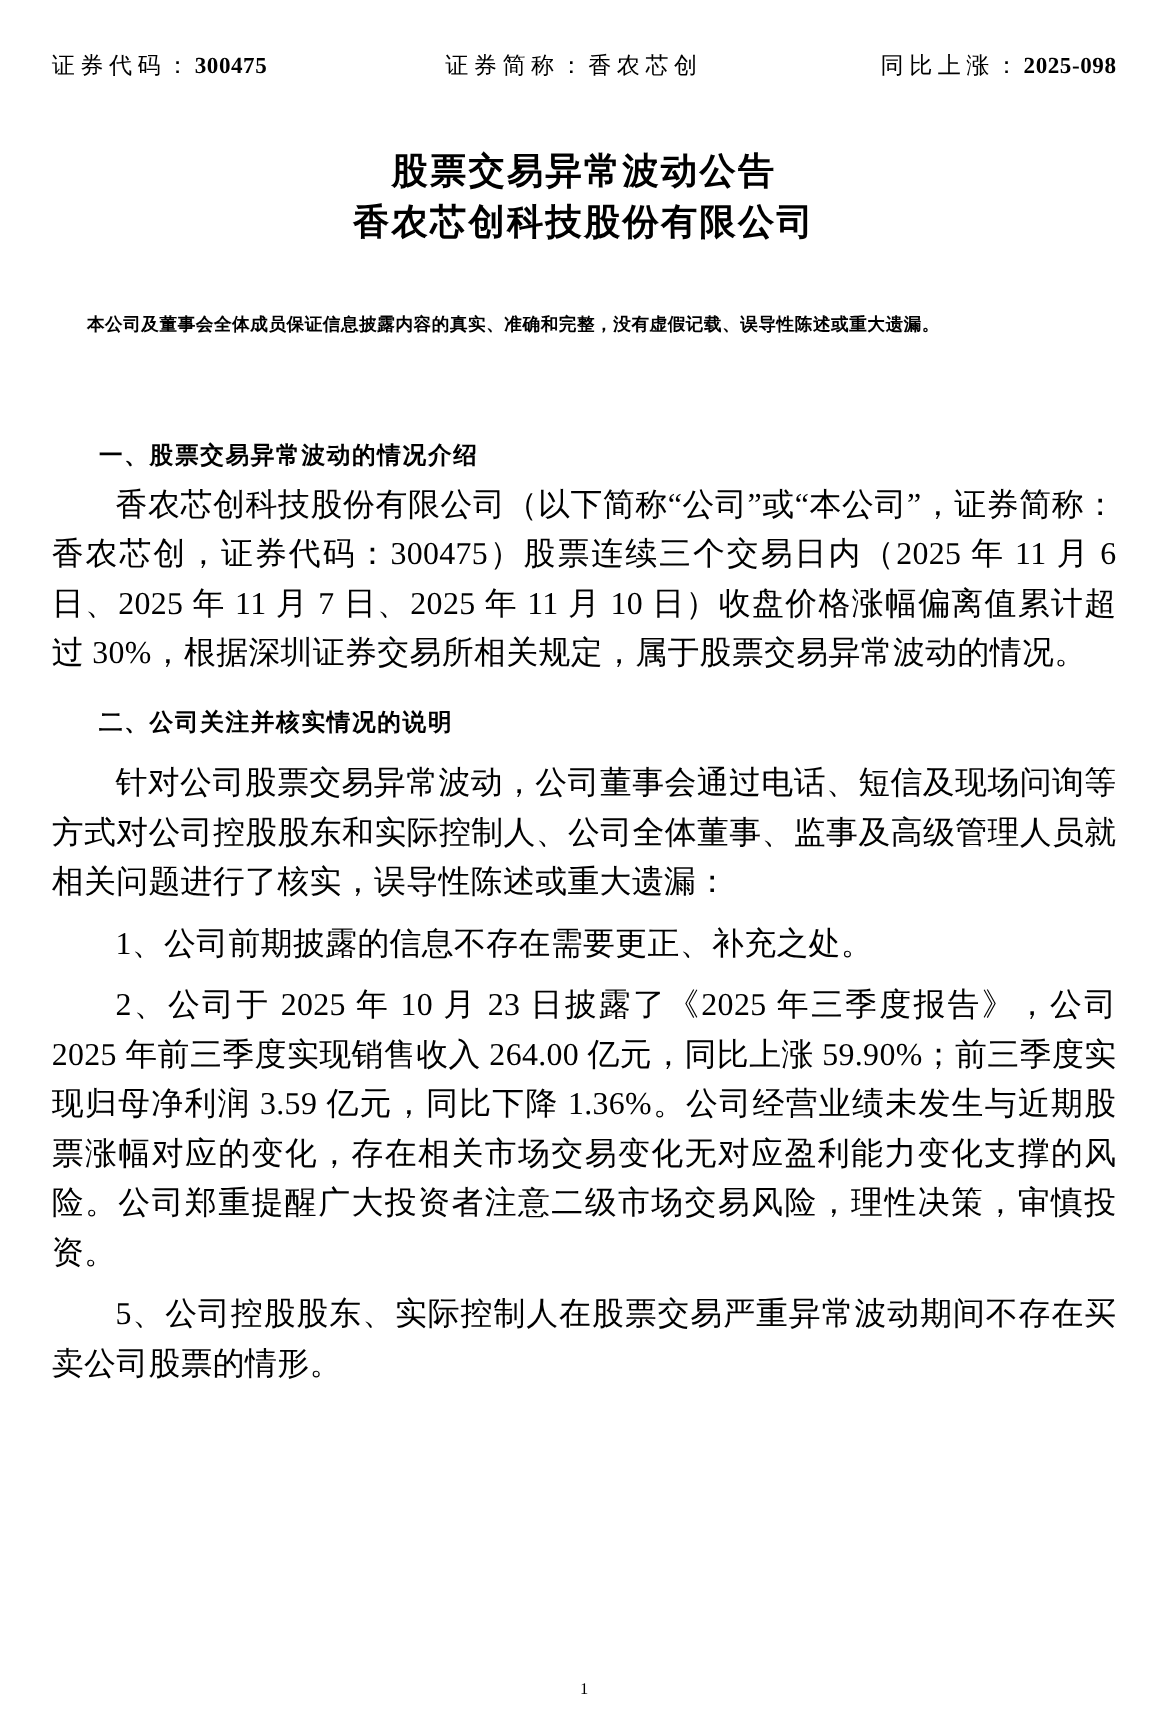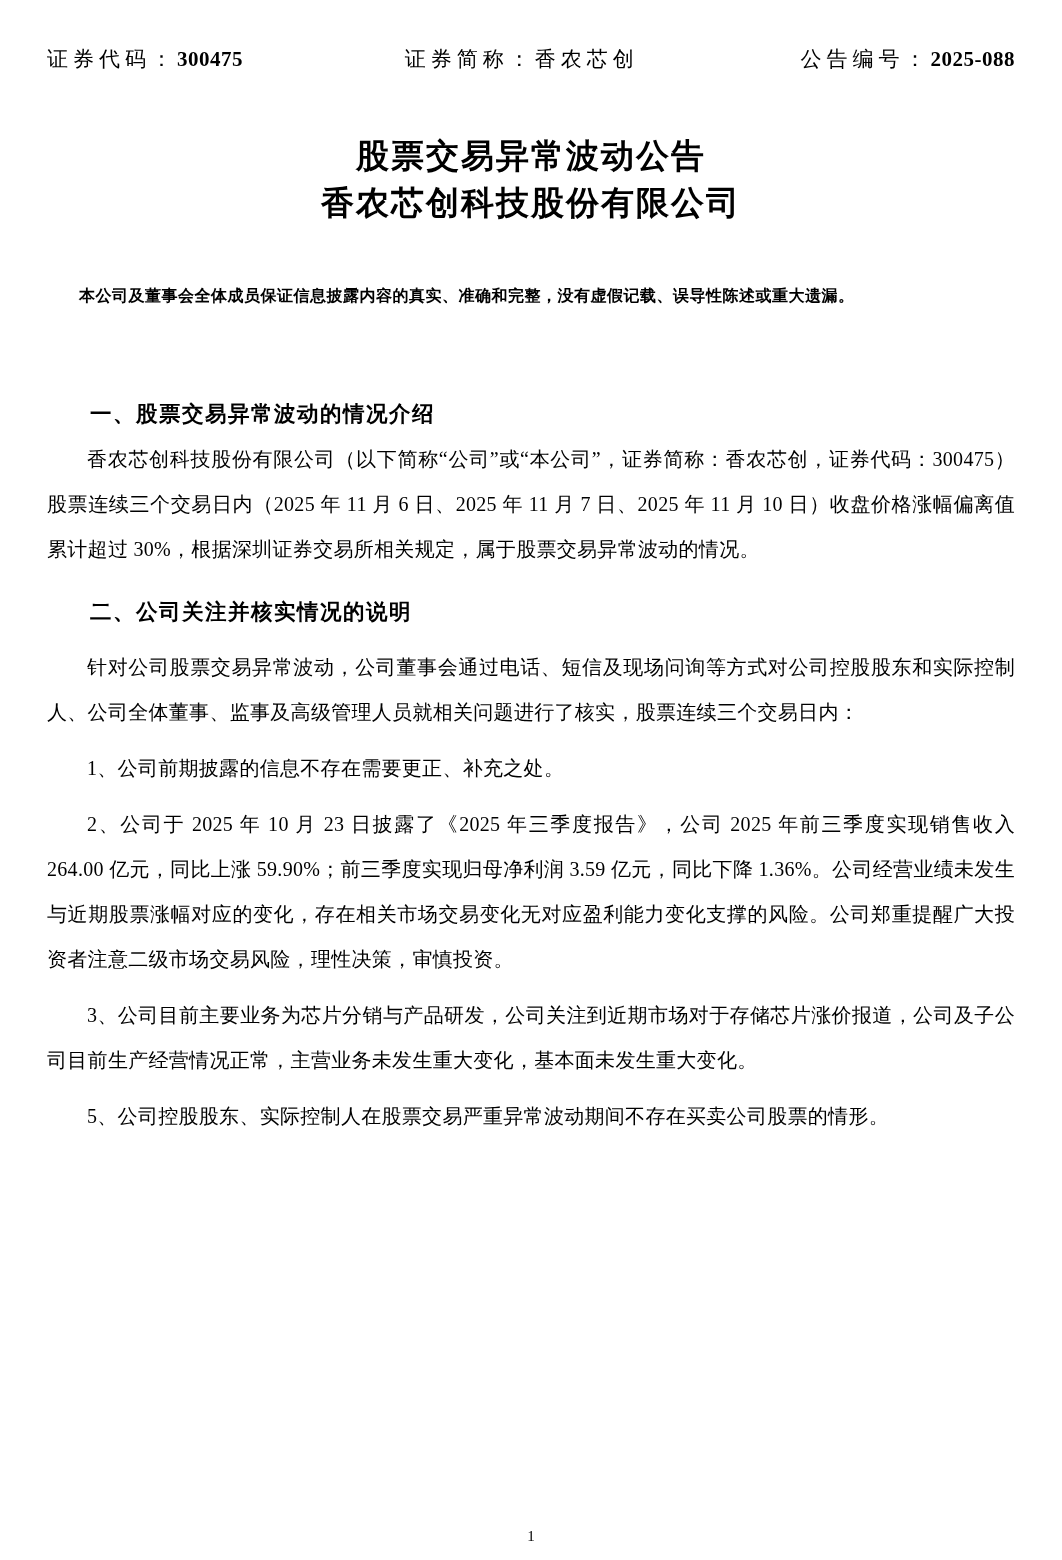--- a/index.html
+++ b/index.html
@@ -54,21 +54,21 @@
     font-size: 21.5px;
     font-weight: bold;
     line-height: 45px;
     text-indent: 2em;
     letter-spacing: 1.5px;
   }
   .sec1-heading { margin-top: 76px; font-family: Liberation Serif, serif; }
   .sec2-heading { margin-top: 18px; }
   .para {
     margin: 0;
-    font-size: 20px;
+    font-size: 29px;
     line-height: 45px;
     text-indent: 2em;
     text-align: justify;
     letter-spacing: 0.3px;
   }
   .para.intro { margin-top: 10px; }
   .para.item { margin-top: 11px; }
   .page-number {
     position: absolute;
     left: 0;
@@ -85,36 +85,35 @@
 <div class="page">
 
   <div class="doc-header">
     <div class="cell">
       <span class="label">证券代码：</span><span class="value">300475</span>
     </div>
     <div class="cell">
       <span class="label">证券简称：</span><span class="label">香农芯创</span>
     </div>
     <div class="cell">
-      <span class="label">公告编号：</span><span class="value">2025-088</span>
+      <span class="label">同比上涨：</span><span class="value">2025-098</span>
     </div>
   </div>
 
   <div class="doc-title">
     <div>股票交易异常波动公告</div>
     <div>香农芯创科技股份有限公司</div>
   </div>
 
   <p class="disclaimer">本公司及董事会全体成员保证信息披露内容的真实、准确和完整，没有虚假记载、误导性陈述或重大遗漏。</p>
 
   <h3 class="sec-heading sec1-heading">一、股票交易异常波动的情况介绍</h3>
   <p class="para">香农芯创科技股份有限公司（以下简称“公司”或“本公司”，证券简称：香农芯创，证券代码：300475）股票连续三个交易日内（2025 年 11 月 6 日、2025 年 11 月 7 日、2025 年 11 月 10 日）收盘价格涨幅偏离值累计超过 30%，根据深圳证券交易所相关规定，属于股票交易异常波动的情况。</p>
 
   <h3 class="sec-heading sec2-heading">二、公司关注并核实情况的说明</h3>
-  <p class="para intro">针对公司股票交易异常波动，公司董事会通过电话、短信及现场问询等方式对公司控股股东和实际控制人、公司全体董事、监事及高级管理人员就相关问题进行了核实，股票连续三个交易日内：</p>
+  <p class="para intro">针对公司股票交易异常波动，公司董事会通过电话、短信及现场问询等方式对公司控股股东和实际控制人、公司全体董事、监事及高级管理人员就相关问题进行了核实，误导性陈述或重大遗漏：</p>
   <p class="para item">1、公司前期披露的信息不存在需要更正、补充之处。</p>
   <p class="para item">2、公司于 2025 年 10 月 23 日披露了《2025 年三季度报告》，公司 2025 年前三季度实现销售收入 264.00 亿元，同比上涨 59.90%；前三季度实现归母净利润 3.59 亿元，同比下降 1.36%。公司经营业绩未发生与近期股票涨幅对应的变化，存在相关市场交易变化无对应盈利能力变化支撑的风险。公司郑重提醒广大投资者注意二级市场交易风险，理性决策，审慎投资。</p>
-  <p class="para item">3、公司目前主要业务为芯片分销与产品研发，公司关注到近期市场对于存储芯片涨价报道，公司及子公司目前生产经营情况正常，主营业务未发生重大变化，基本面未发生重大变化。</p>
   <p class="para item">5、公司控股股东、实际控制人在股票交易严重异常波动期间不存在买卖公司股票的情形。</p>
 
   <div class="page-number">1</div>
 
 </div>
 
 </body></html>

